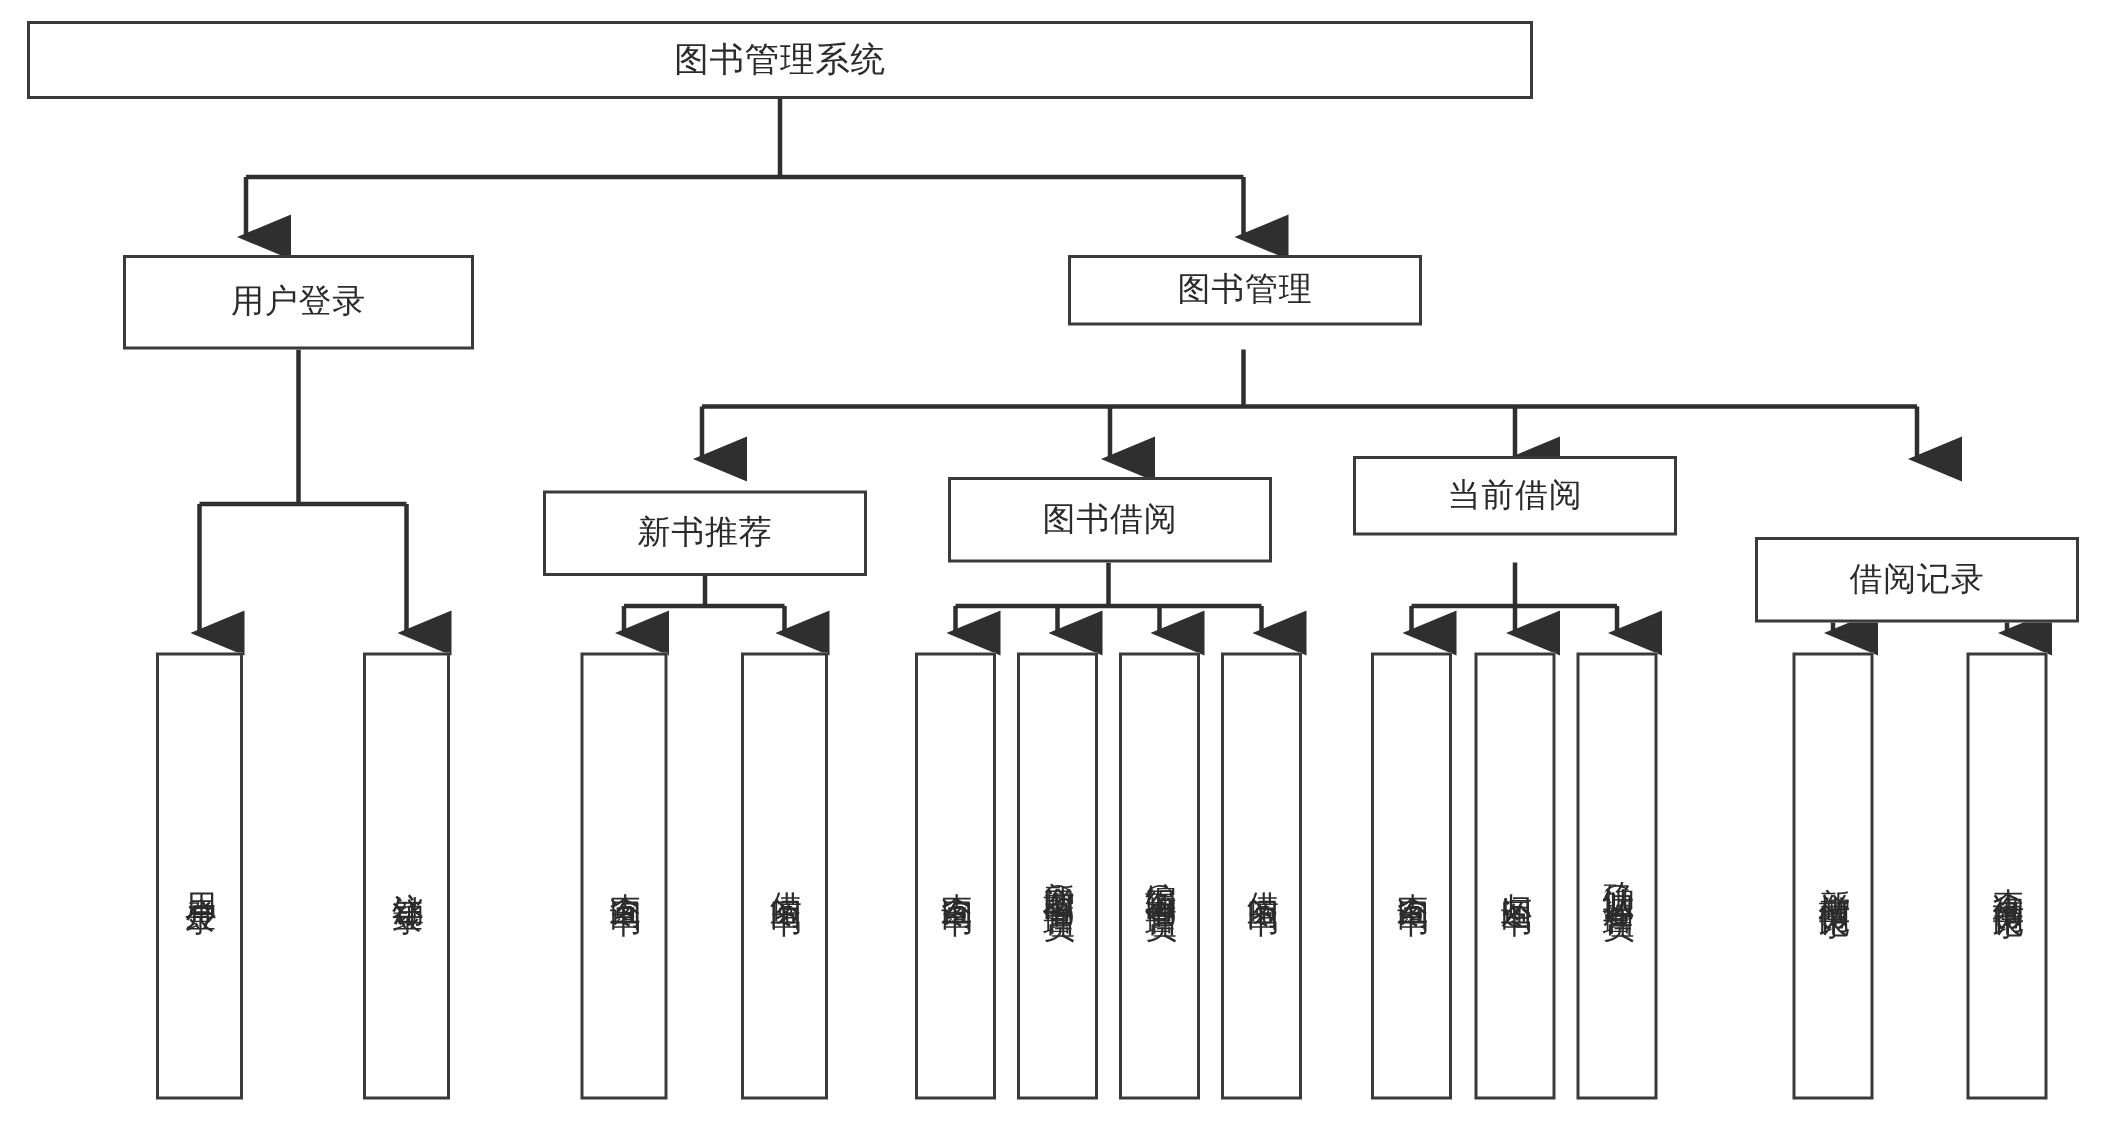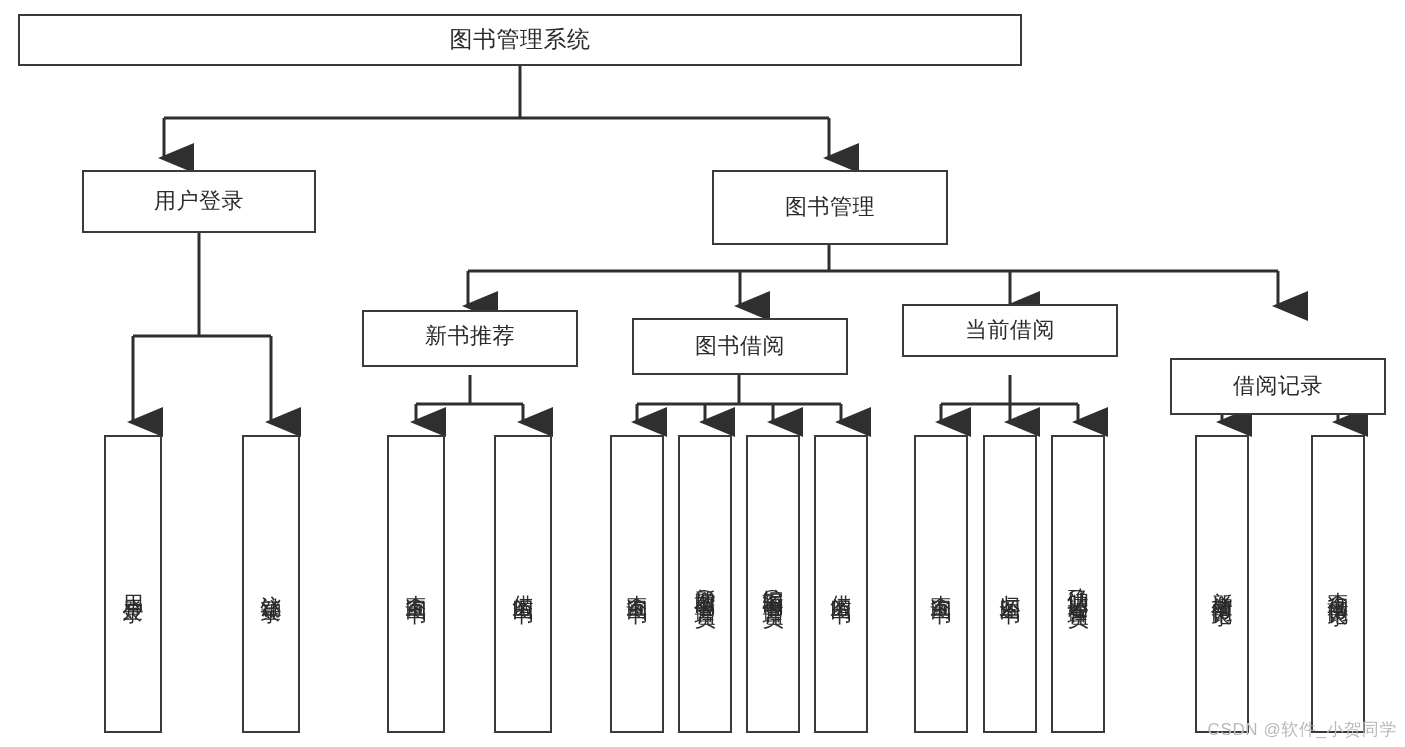--- a/index.html
+++ b/index.html
@@ -131,25 +131,25 @@
   </svg>
 
   <div class="node horizontal root" style="left:18px; top:14px; width:1004px; height:52px;">
     <span class="node-label">图书管理系统</span>
   </div>
 
   <div class="node horizontal" style="left:82px; top:170px; width:234px; height:63px;">
     <span class="node-label">用户登录</span>
   </div>
 
-  <div class="node horizontal" style="left:712px; top:170px; width:236px; height:75px;">
+  <div class="node horizontal" style="left:712px; top:170px; width:236px; height:47px;">
     <span class="node-label">图书管理</span>
   </div>
 
-  <div class="node horizontal" style="left:362px; top:310px; width:216px; height:57px;font-family:Liberation Mono, monospace;">
+  <div class="node horizontal" style="left:362px; top:327px; width:216px; height:57px;">
     <span class="node-label">新书推荐</span>
   </div>
 
   <div class="node horizontal" style="left:632px; top:318px; width:216px; height:57px;justify-content:center;">
     <span class="node-label">图书借阅</span>
   </div>
 
   <div class="node horizontal" style="left:902px; top:304px; width:216px; height:53px;">
     <span class="node-label">当前借阅</span>
   </div>
@@ -203,15 +203,14 @@
   </div>
 
   <div class="node vertical" style="left:1195px; top:435px; width:54px; height:298px;">
     <span class="node-label">新增借阅记录</span>
   </div>
 
   <div class="node vertical" style="left:1311px; top:435px; width:54px; height:298px;">
     <span class="node-label">查询借阅记录</span>
   </div>
 
-  <div id="watermark">CSDN @软件_小贺同学</div>
 
 </div>
 
 </body></html>

